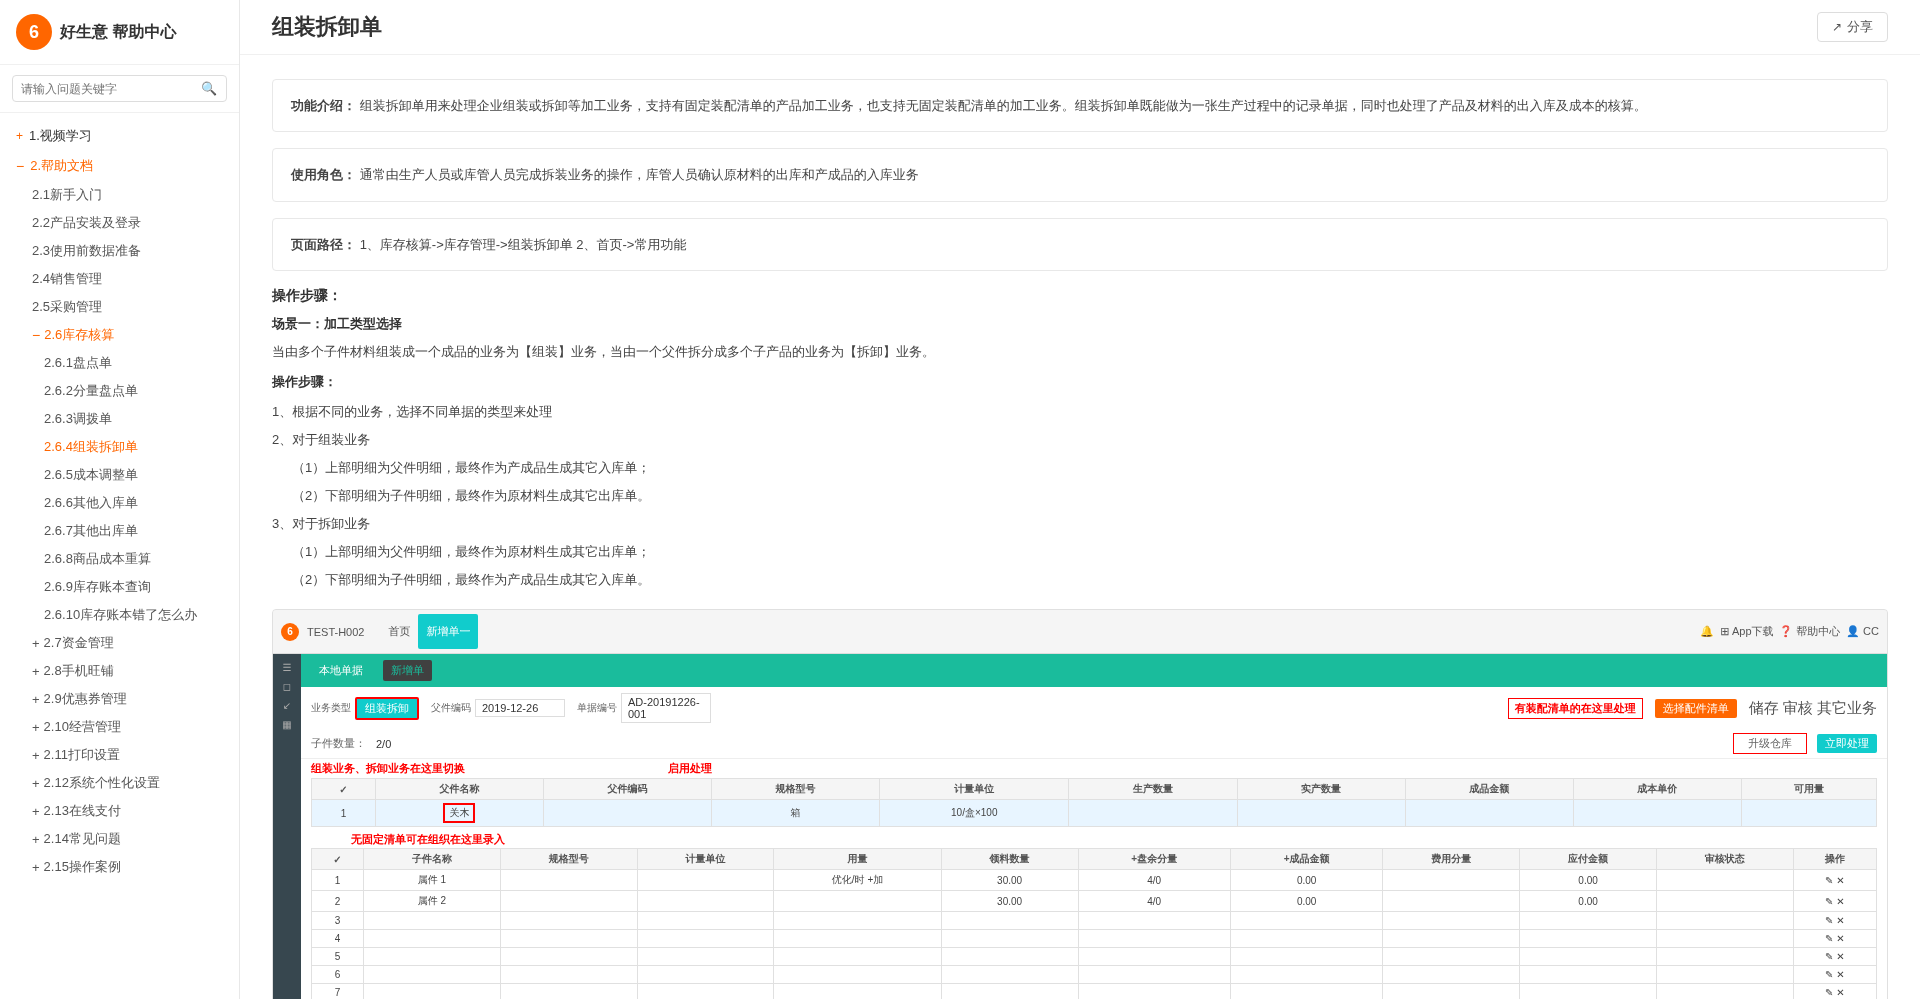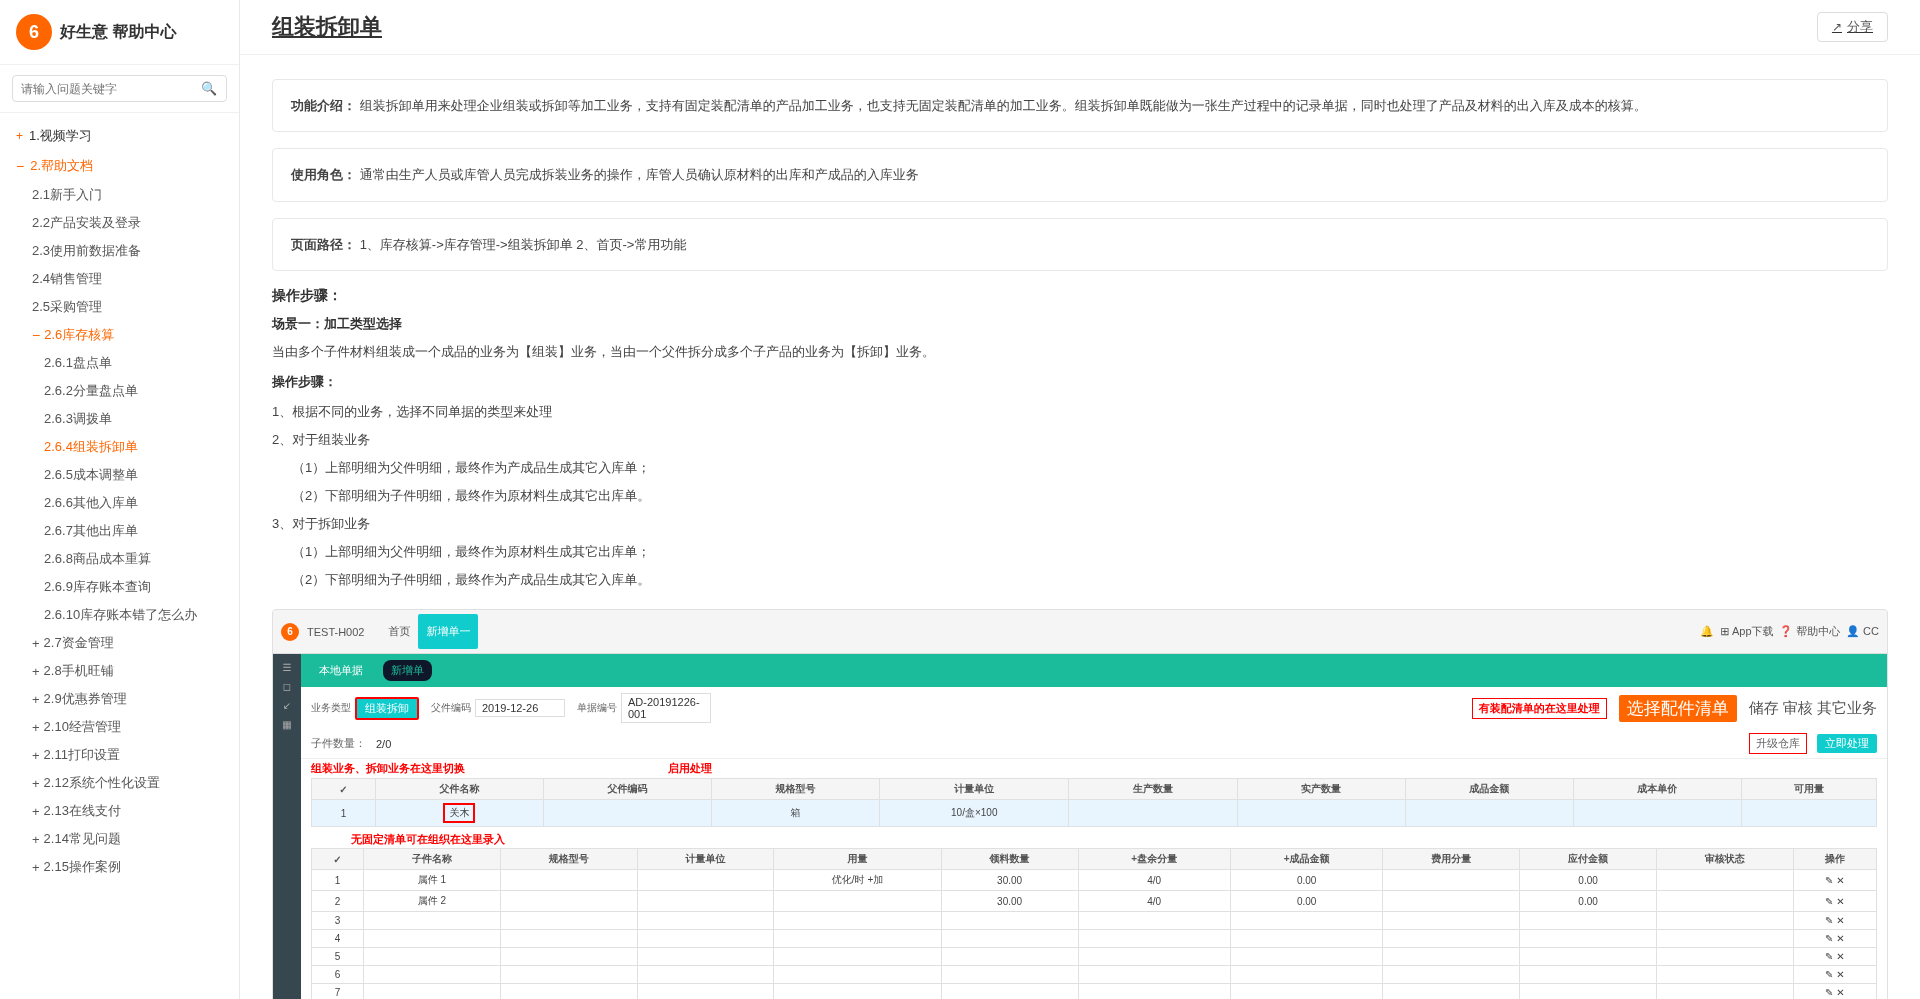--- a/index.html
+++ b/index.html
@@ -83,21 +83,20 @@
       flex-direction: column;
       height: 100vh;
       overflow: hidden;
       background: #fff;
     }
     #top-bar {
       display: flex; align-items: flex-start; justify-content: space-between;
       padding: 12px 32px;
       border-bottom: 1px solid #f0f0f0;
       background: #fff;
-      text-decoration: underline;
     }
     #page-title-text {
       font-size: 22px; font-weight: bold; color: #333;
     }
     #share-btn {
       display: flex; align-items: center; gap: 5px;
       border: 1px solid #ddd; border-radius: 4px;
       padding: 5px 14px; cursor: pointer; font-size: 13px; color: #555;
       background: #fff;
     }
@@ -152,21 +151,21 @@
 
     .ss-header {
       background: #1abc9c;
       display: flex; align-items: center;
       padding: 6px 10px; gap: 12px;
     }
     .ss-tab {
       font-size: 11px; color: #fff; padding: 3px 8px;
       border-radius: 2px; cursor: pointer;
     }
-    .ss-tab.active { background: #0f172a; color: #1abc9c; border-radius: 8px; }
+    .ss-tab.active { background: #404040; color: #1abc9c; }
 
     .ss-form-row {
       background: #fff;
       padding: 6px 10px;
       display: flex; align-items: center; gap: 12px; font-size: 11px; flex-wrap: wrap;
     }
     .ss-form-group { display: flex; align-items: center; gap: 4px; }
     .ss-label { color: #666; font-size: 10px; }
     .ss-input {
       border: 1px solid #ddd; padding: 2px 6px; font-size: 11px; color: #333; width: 90px;
@@ -411,29 +410,29 @@
                 <span class="ss-label">父件编码</span>
                 <span class="ss-input">2019-12-26</span>
               </div>
               <div class="ss-form-group">
                 <span class="ss-label">单据编号</span>
                 <span class="ss-input">AD-20191226-001</span>
               </div>
               <div style="flex:1;"></div>
 
               <span style="color:#f00;font-size:11px;font-weight:bold;border:1px solid #f00;padding:2px 6px;">有装配清单的在这里处理</span>
-              <span style="background:#f60;color:#fff;padding:2px 8px;font-size:17px;border-radius:2px;">选择配件清单</span>
+              <span style="background:#f60;color:#fff;padding:2px 8px;font-size:11px;border-radius:2px;">选择配件清单</span>
               <span style="font-size:15px;color:#555;">储存 审核 其它业务</span>
             </div>
 
             <div style="background:#fff;padding:4px 10px;display:flex;align-items:center;gap:10px;font-size:11px;border-bottom:1px solid #eee;">
               <span style="color:#666;">子件数量：</span>
               <span>2/0</span>
               <div style="flex:1;"></div>
-              <div style="border:1px solid #f00;padding:2px 6px;">
+              <div style="border:1px solid #f00;padding:2px 14px;">
                 <span style="color:#666;">升级仓库</span>
               </div>
               <span style="background:#1cc;color:#fff;padding:2px 8px;font-size:11px;border-radius:2px;">立即处理</span>
             </div>
 
             <div style="background:#fff;padding:2px 10px;font-size:11px;color:#f00;font-weight:bold;">
               <span>组装业务、拆卸业务在这里切换</span>
               <span style="margin-left:200px;">启用处理</span>
             </div>
 

